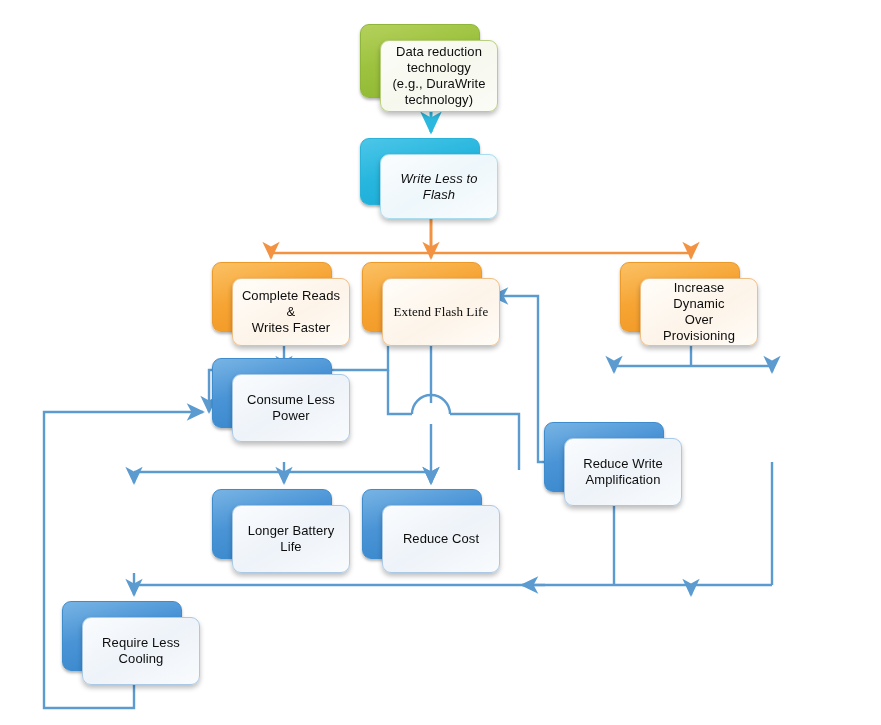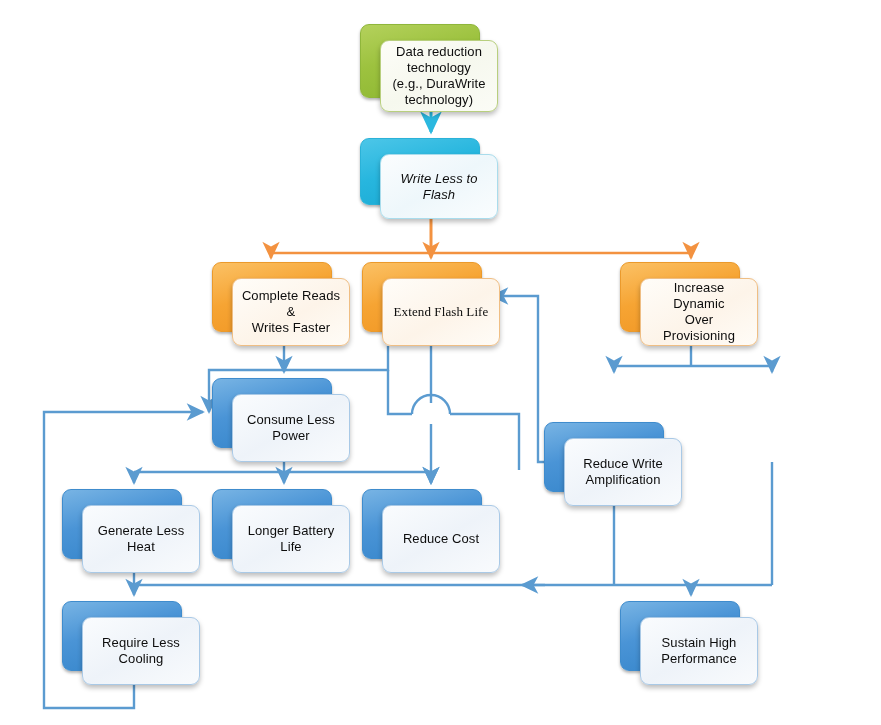--- a/index.html
+++ b/index.html
@@ -199,50 +199,41 @@
   <div class="node orange" style="left:620px; top:262px; width:118px; height:68px;">
     <div class="back"></div>
     <div class="front">
       <div class="label">
         <span>Increase Dynamic</span><br>
         <span>Over Provisioning</span>
       </div>
     </div>
   </div>
 
-  <div class="node blue" style="left:212px; top:378px; width:118px; height:68px;">
+  <div class="node blue" style="left:212px; top:358px; width:118px; height:68px;">
     <div class="back"></div>
     <div class="front">
       <div class="label">
         <span>Consume Less</span><br>
         <span>Power</span>
       </div>
     </div>
   </div>
 
   <div class="node blue" style="left:544px; top:378px; width:118px; height:68px;margin-top:44px;">
     <div class="back"></div>
     <div class="front">
       <div class="label">
         <span>Reduce Write</span><br>
         <span>Amplification</span>
       </div>
     </div>
   </div>
 
 
-  <div class="node blue" style="left:62px; top:489px; width:118px; height:68px;">
-    <div class="back"></div>
-    <div class="front">
-      <div class="label">
-        <span>Generate Less</span><br>
-        <span>Heat</span>
-      </div>
-    </div>
-  </div>
 
   <div class="node blue" style="left:212px; top:489px; width:118px; height:68px;">
     <div class="back"></div>
     <div class="front">
       <div class="label">Longer Battery Life</div>
     </div>
   </div>
 
   <div class="node blue" style="left:362px; top:489px; width:118px; height:68px;">
     <div class="back"></div>
@@ -254,23 +245,14 @@
   <div class="node blue" style="left:62px; top:601px; width:118px; height:68px;">
     <div class="back"></div>
     <div class="front">
       <div class="label">
         <span>Require Less</span><br>
         <span>Cooling</span>
       </div>
     </div>
   </div>
 
-  <div class="node blue" style="left:620px; top:601px; width:118px; height:68px;">
-    <div class="back"></div>
-    <div class="front">
-      <div class="label">
-        <span>Sustain High</span><br>
-        <span>Performance</span>
-      </div>
-    </div>
-  </div>
 
 </div>
 
 </body></html>

